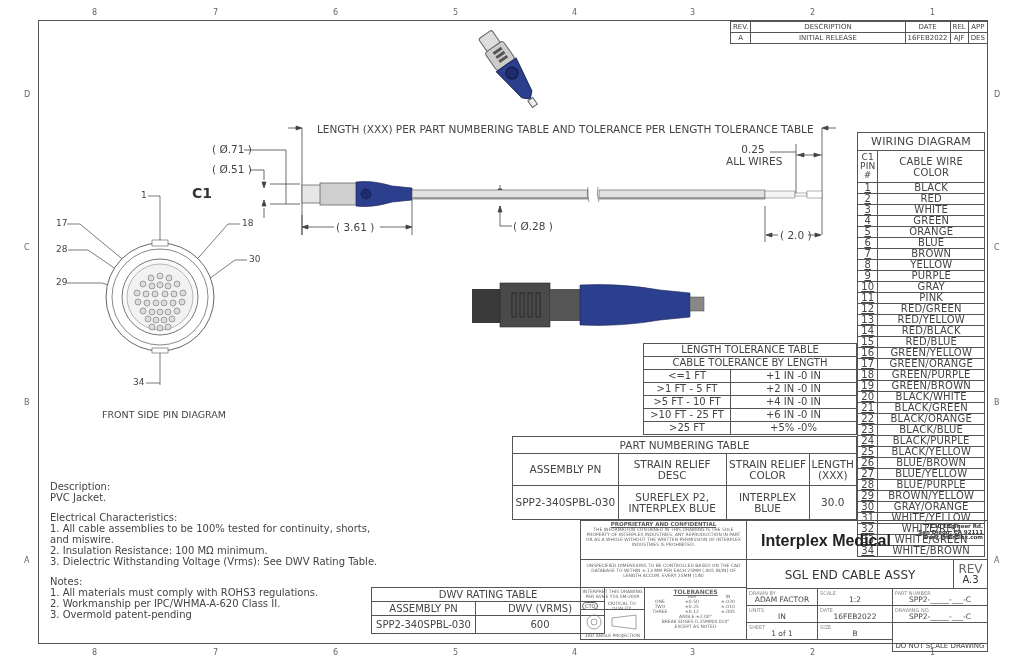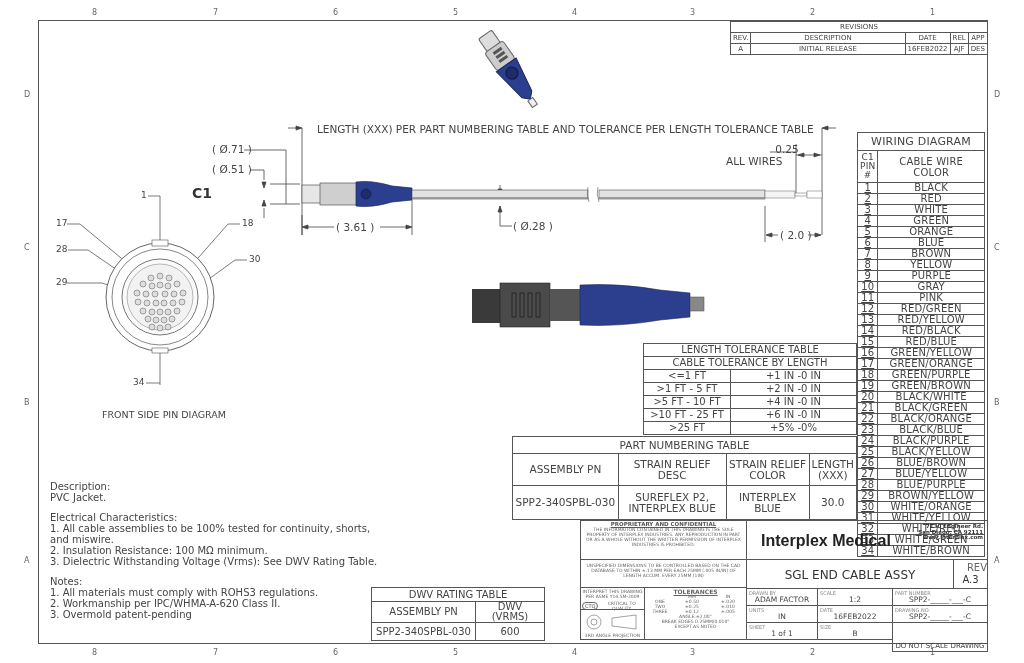--- a/index.html
+++ b/index.html
@@ -48,23 +48,20 @@
 <div class="zone" style="left:24px;top:556px">A</div>
 <div class="zone" style="left:994px;top:90px">D</div>
 <div class="zone" style="left:994px;top:243px">C</div>
 <div class="zone" style="left:994px;top:398px">B</div>
 <div class="zone" style="left:994px;top:556px">A</div>
 
 <div class="frame"></div>
 
 <table class="t" style="left:730px;top:21px;width:258px;">
   <tbody>
-      <tr>
-        <td colspan="5" style="height:11px;font-size:7px">REVISIONS</td>
-      </tr>
   <tr style="height:11px;font-size:7px">
     <td style="width:16px">REV.</td>
     <td>DESCRIPTION</td>
     <td style="width:40px">DATE</td>
     <td style="width:18px">REL</td>
     <td style="width:18px">APP</td>
   </tr>
   <tr style="height:11px;font-size:7px">
     <td>A</td>
     <td>INITIAL RELEASE</td>
@@ -218,21 +215,21 @@
   <rect x="536" y="293" width="4" height="24" fill="none" stroke="#222" stroke-width="0.8"></rect>
   <rect x="550" y="289" width="30" height="32" fill="#555"></rect>
   <path d="M580 285 Q620 283 660 290 L690 293 L690 317 L660 320 Q620 327 580 325 Z" fill="#2c3f8e" stroke="#1b2658" stroke-width="0.6"></path>
   <rect x="690" y="297" width="14" height="14" fill="#888" stroke="#444" stroke-width="0.5"></rect>
 </svg>
 
 <div class="dimtxt" style="left:212px;top:143px">( Ø.71 )</div>
 <div class="dimtxt" style="left:212px;top:163px">( Ø.51 )</div>
 <div class="dimtxt" style="left:336px;top:221px">( 3.61 )</div>
 <div class="dimtxt" style="left:513px;top:220px">( Ø.28 )</div>
-<div class="dimtxt" style="left:772px;top:143px;width:30px;text-align:center">0.25</div>
+<div class="dimtxt" style="left:738px;top:143px;width:30px;text-align:center">0.25</div>
 <div class="dimtxt" style="left:726px;top:155px">ALL WIRES</div>
 <div class="dimtxt" style="left:780px;top:229px">( 2.0 )</div>
 
 <div class="abs" style="left:192px;top:185px;font-size:14px;font-weight:bold;color:#333">C1</div>
 
 <div class="dimtxt" style="left:141px;top:190px;font-size:9px">1</div>
 <div class="dimtxt" style="left:56px;top:218px;font-size:9px">17</div>
 <div class="dimtxt" style="left:242px;top:218px;font-size:9px">18</div>
 <div class="dimtxt" style="left:56px;top:244px;font-size:9px">28</div>
 <div class="dimtxt" style="left:249px;top:254px;font-size:9px">30</div>
@@ -364,21 +361,21 @@
       <tr>
         <td class="pin">28</td>
         <td>BLUE/PURPLE</td>
       </tr>
       <tr>
         <td class="pin">29</td>
         <td>BROWN/YELLOW</td>
       </tr>
       <tr>
         <td class="pin">30</td>
-        <td>WHITE/ORANGE</td>
+        <td>GRAY/ORANGE</td>
       </tr>
       <tr>
         <td class="pin">31</td>
         <td>WHITE/YELLOW</td>
       </tr>
       <tr>
         <td class="pin">32</td>
         <td>WHITE/RED</td>
       </tr>
       <tr>
@@ -453,21 +450,21 @@
   <div>1. All cable assemblies to be 100% tested for continuity, shorts, and miswire.</div>
   <div>2. Insulation Resistance: 100 MΩ minimum.</div>
   <div>3. Dielectric Withstanding Voltage (Vrms): See DWV Rating Table.</div>
   <div style="height:9px"></div>
   <div>Notes:</div>
   <div>1. All materials must comply with ROHS3 regulations.</div>
   <div>2. Workmanship per IPC/WHMA-A-620 Class II.</div>
   <div>3. Overmold patent-pending</div>
 </div>
 
-<table class="t dwv" style="left:371px;top:587px;width:174px;padding-left:28px;">
+<table class="t dwv" style="left:371px;top:587px;width:234px;padding-left:28px;">
   <tbody>
       <tr>
         <td colspan="2">DWV RATING TABLE</td>
       </tr>
   <tr>
     <td style="width:104px">ASSEMBLY PN</td>
     <td>DWV (VRMS)</td>
   </tr>
   <tr style="height:18px">
     <td>SPP2-340SPBL-030</td>
@@ -524,21 +521,21 @@
   <div class="abs" style="right:4px;top:3px;text-align:right;font-size:5.5px;line-height:5.5px;font-weight:bold;color:#333">
     <div>7130 Engineer Rd.</div>
     <div>San Diego, CA 92111</div>
     <div>www.interplex.com</div>
   </div>
 </div>
 <div class="tb-cell" style="left:746px;top:559px;width:208px;height:30px">
   <div class="abs" style="width:100%;text-align:center;top:8px;font-size:12px;color:#333">SGL END CABLE ASSY</div>
 </div>
 <div class="tb-cell" style="left:953px;top:559px;width:35px;height:30px">
-  <div class="abs" style="width:100%;text-align:right;top:2px;font-size:10px;color:#666">REV</div>
+  <div class="abs" style="width:100%;text-align:center;top:2px;font-size:12px;color:#666">REV</div>
   <div class="abs" style="width:100%;text-align:center;top:14px;font-size:10px;color:#333">A.3</div>
 </div>
 
 <div class="tb-cell" style="left:746px;top:588px;width:72px;height:18px">
   <span class="tb-lbl">DRAWN BY</span>
   <span class="tb-val">ADAM FACTOR</span>
 </div>
 <div class="tb-cell" style="left:817px;top:588px;width:76px;height:18px">
   <span class="tb-lbl">SCALE</span>
   <span class="tb-val">1:2</span>

